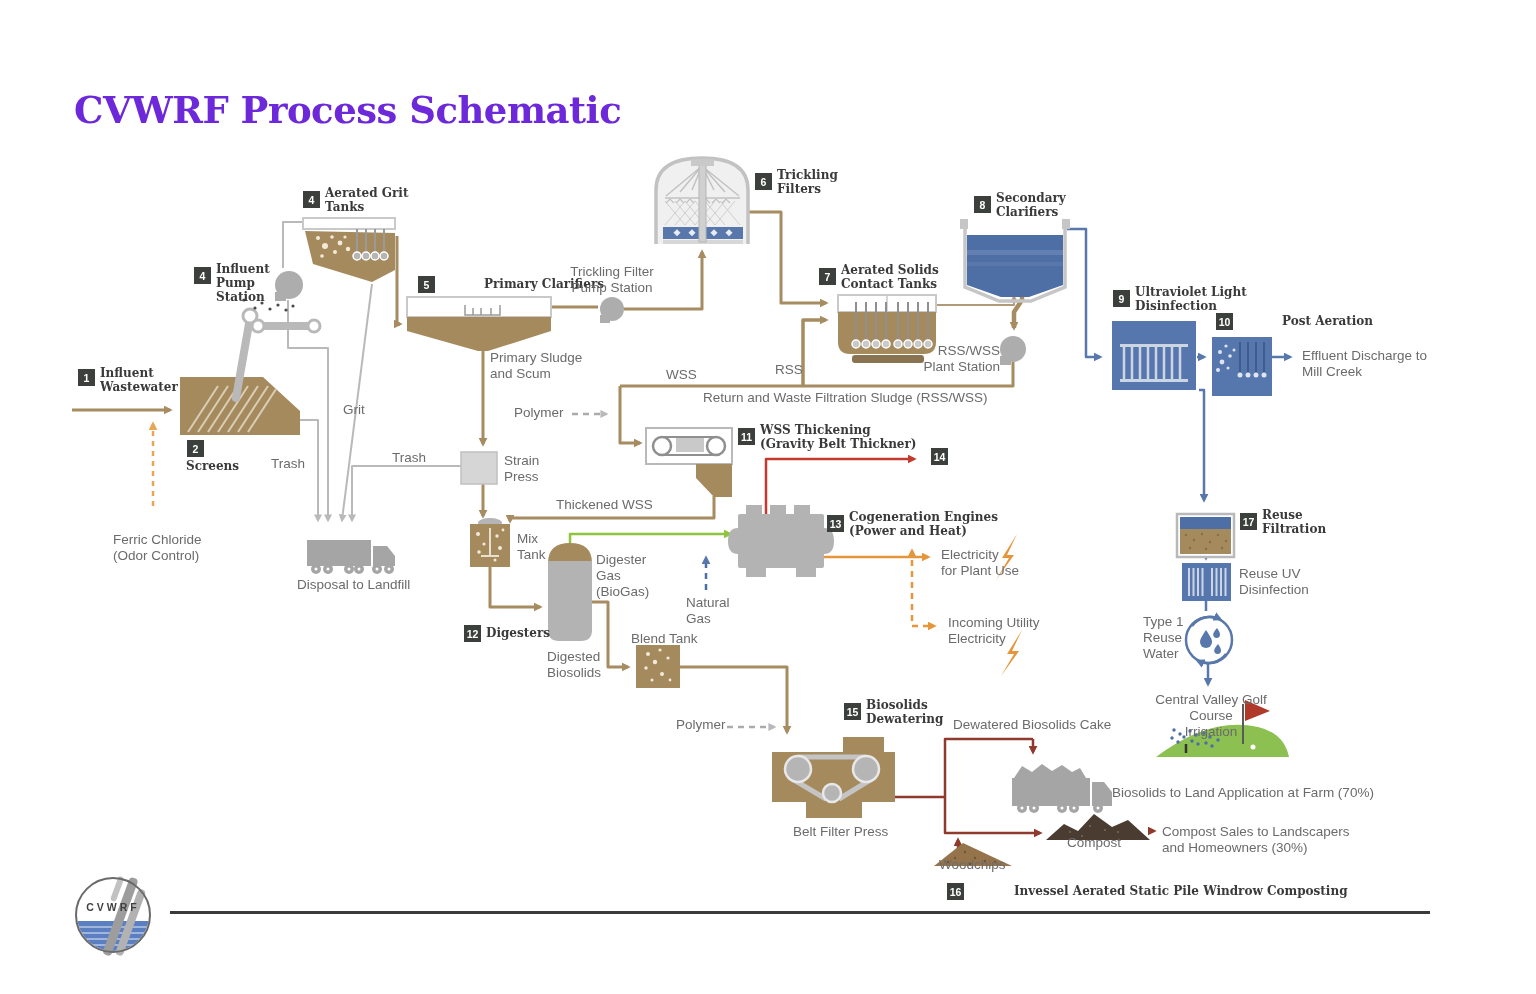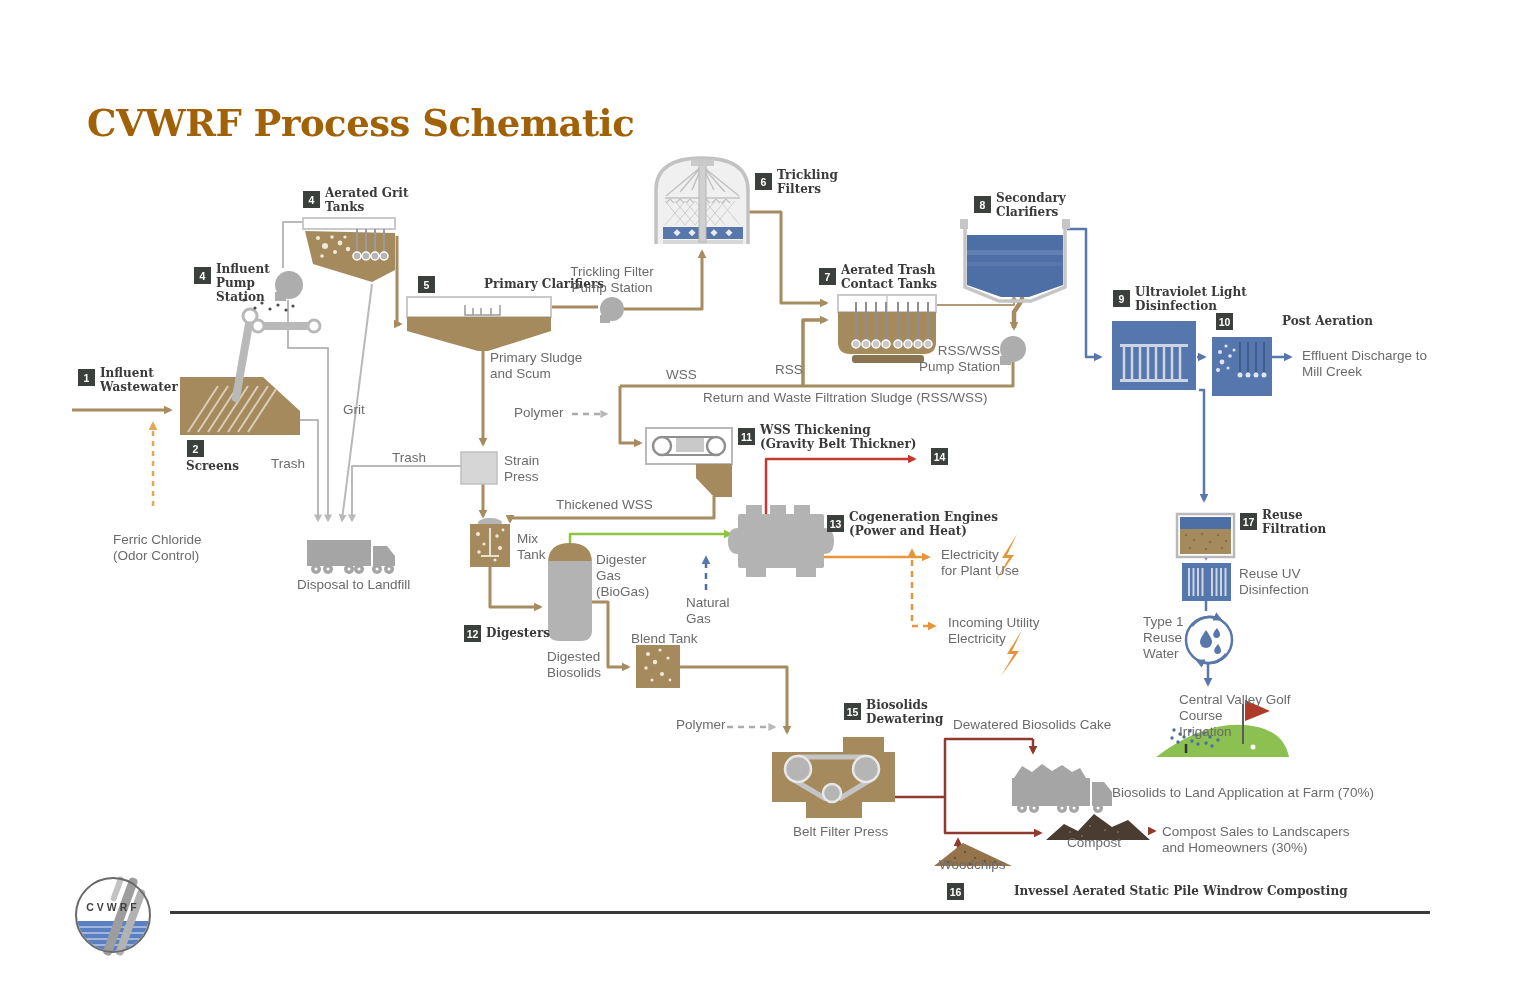--- a/index.html
+++ b/index.html
@@ -1,19 +1,19 @@
 <!DOCTYPE html>
 <html><head>
 <meta charset="utf-8">
 <style>
   html,body{margin:0;padding:0;background:#fff;}
   .canvas{position:relative;width:1536px;height:994px;background:#ffffff;overflow:hidden;
           font-family:"Liberation Sans",sans-serif;}
-  .title{position:absolute;left:70px;top:84px;margin:17px;font-family:"DejaVu Serif",serif;
-         font-weight:bold;font-size:37px;color:#a16207;letter-spacing:-0.5px;}
+  .title{position:absolute;left:70px;top:84px;margin:4px;font-family:"DejaVu Serif",serif;
+         font-weight:bold;font-size:37px;color:#6d28d9;letter-spacing:-0.5px;}
   .badge{position:absolute;min-width:17px;height:17px;padding:0 1px;box-sizing:border-box;
          background:#3b403c;color:#fff;font:bold 10.5px "Liberation Sans",sans-serif;
          display:flex;align-items:center;justify-content:center;}
   .slab{position:absolute;font-family:"DejaVu Serif",serif;font-weight:bold;font-size:12px;
         line-height:1.16;color:#3a3a3a;white-space:pre-line;}
   .glabel{position:absolute;font-size:13.5px;line-height:1.2;color:#6b6b6b;white-space:pre-line;}
   .nowrap{white-space:nowrap;margin-left:44px;}
   .rule{position:absolute;left:170px;top:911px;width:1260px;height:3px;background:#3a3a3a;}
   .logo-text{position:absolute;left:83px;top:901px;width:60px;text-align:center;
              font:bold 10.5px "Liberation Sans",sans-serif;letter-spacing:3px;color:#3f3f3f;}
@@ -555,21 +555,21 @@
 Wastewater</div>
   <div class="slab" style="left:186px;top:460px">Screens</div>
   <div class="slab" style="left:216px;top:263px">Influent
 Pump
 Station</div>
   <div class="slab" style="left:325px;top:187px">Aerated Grit
 Tanks</div>
   <div class="slab nowrap" style="left:440px;top:278px">Primary Clarifiers</div>
   <div class="slab" style="left:777px;top:169px">Trickling
 Filters</div>
-  <div class="slab" style="left:841px;top:264px">Aerated Trash
+  <div class="slab" style="left:841px;top:264px">Aerated Solids
 Contact Tanks</div>
   <div class="slab" style="left:996px;top:192px">Secondary
 Clarifiers</div>
   <div class="slab" style="left:1135px;top:286px">Ultraviolet Light
 Disinfection</div>
   <div class="slab nowrap" style="left:1238px;top:315px">Post Aeration</div>
   <div class="slab" style="left:760px;top:424px">WSS Thickening
 (Gravity Belt Thickner)</div>
   <div class="slab" style="left:486px;top:627px">Digesters</div>
   <div class="slab" style="left:849px;top:511px">Cogeneration Engines
@@ -588,21 +588,21 @@
   <div class="glabel" style="left:297px;top:577px">Disposal to Landfill</div>
   <div class="glabel" style="left:566px;top:264px;width:92px;text-align:center">Trickling Filter
 Pump Station</div>
   <div class="glabel" style="left:490px;top:350px">Primary Sludge
 and Scum</div>
   <div class="glabel" style="left:514px;top:405px">Polymer</div>
   <div class="glabel" style="left:666px;top:367px">WSS</div>
   <div class="glabel" style="left:775px;top:362px">RSS</div>
   <div class="glabel" style="left:703px;top:390px">Return and Waste Filtration Sludge (RSS/WSS)</div>
   <div class="glabel" style="left:900px;top:343px;width:100px;text-align:right">RSS/WSS
-Pump Station</div>
+Plant Station</div>
   <div class="glabel" style="left:504px;top:453px">Strain
 Press</div>
   <div class="glabel" style="left:556px;top:497px">Thickened WSS</div>
   <div class="glabel" style="left:517px;top:531px">Mix
 Tank</div>
   <div class="glabel" style="left:596px;top:552px">Digester
 Gas
 (BioGas)</div>
   <div class="glabel" style="left:686px;top:595px">Natural
 Gas</div>
@@ -613,21 +613,21 @@
 for Plant Use</div>
   <div class="glabel" style="left:948px;top:615px">Incoming Utility
 Electricity</div>
   <div class="glabel" style="left:1302px;top:348px">Effluent Discharge to
 Mill Creek</div>
   <div class="glabel" style="left:1239px;top:566px">Reuse UV
 Disinfection</div>
   <div class="glabel" style="left:1143px;top:614px">Type 1
 Reuse
 Water</div>
-  <div class="glabel" style="left:1179px;top:692px;width:156px;text-align:left">Central Valley Golf Course
+  <div class="glabel" style="left:1133px;top:692px;width:156px;text-align:center">Central Valley Golf Course
 Irrigation</div>
   <div class="glabel" style="left:953px;top:717px">Dewatered Biosolids Cake</div>
   <div class="glabel" style="left:1112px;top:785px">Biosolids to Land Application at Farm (70%)</div>
   <div class="glabel" style="left:1067px;top:835px">Compost</div>
   <div class="glabel" style="left:1162px;top:824px">Compost Sales to Landscapers
 and Homeowners (30%)</div>
   <div class="glabel" style="left:939px;top:857px">Woodchips</div>
   <div class="glabel" style="left:793px;top:824px">Belt Filter Press</div>
   <div class="glabel" style="left:676px;top:717px">Polymer</div>
 

